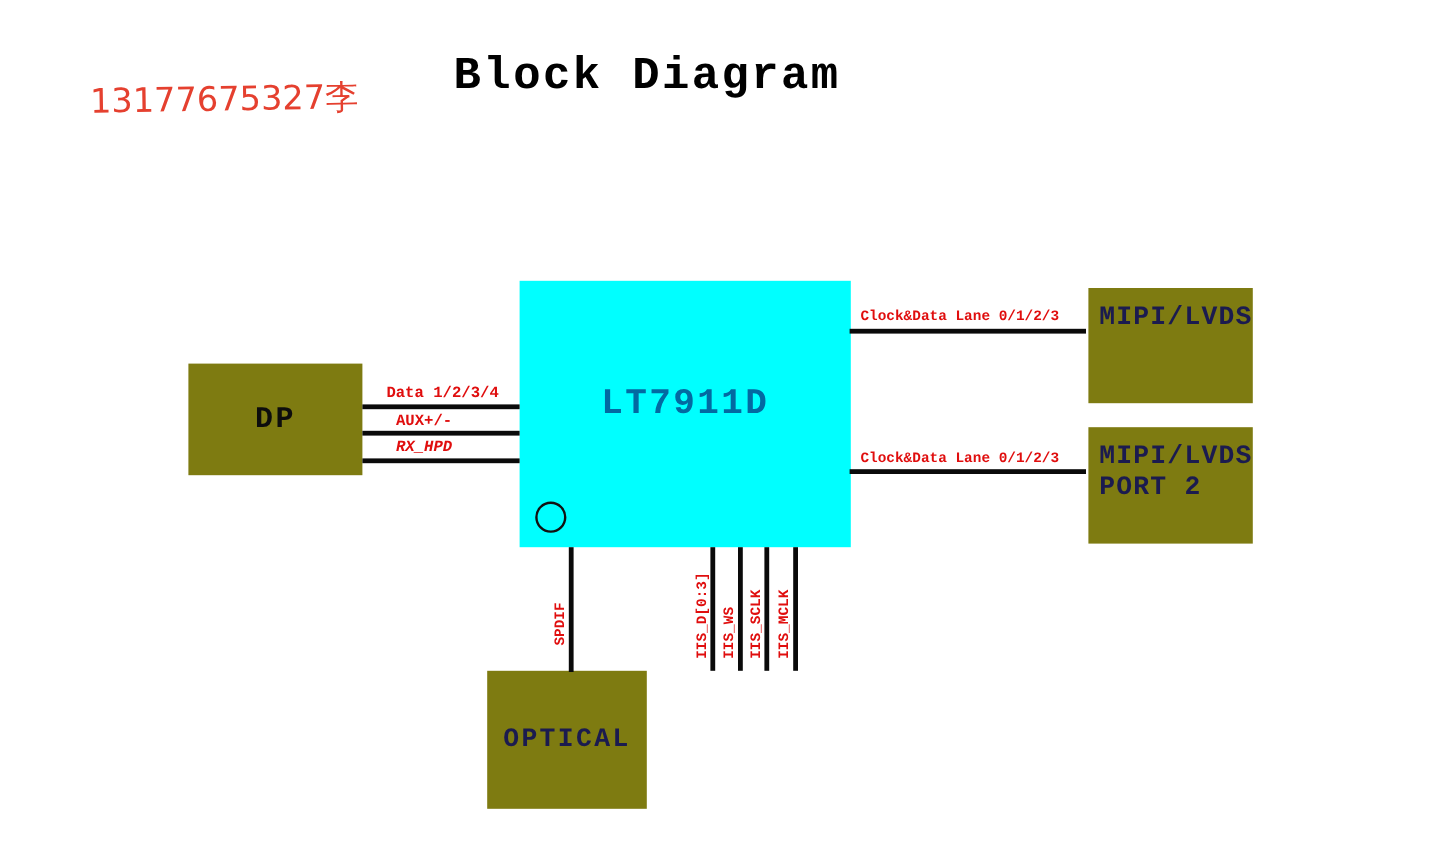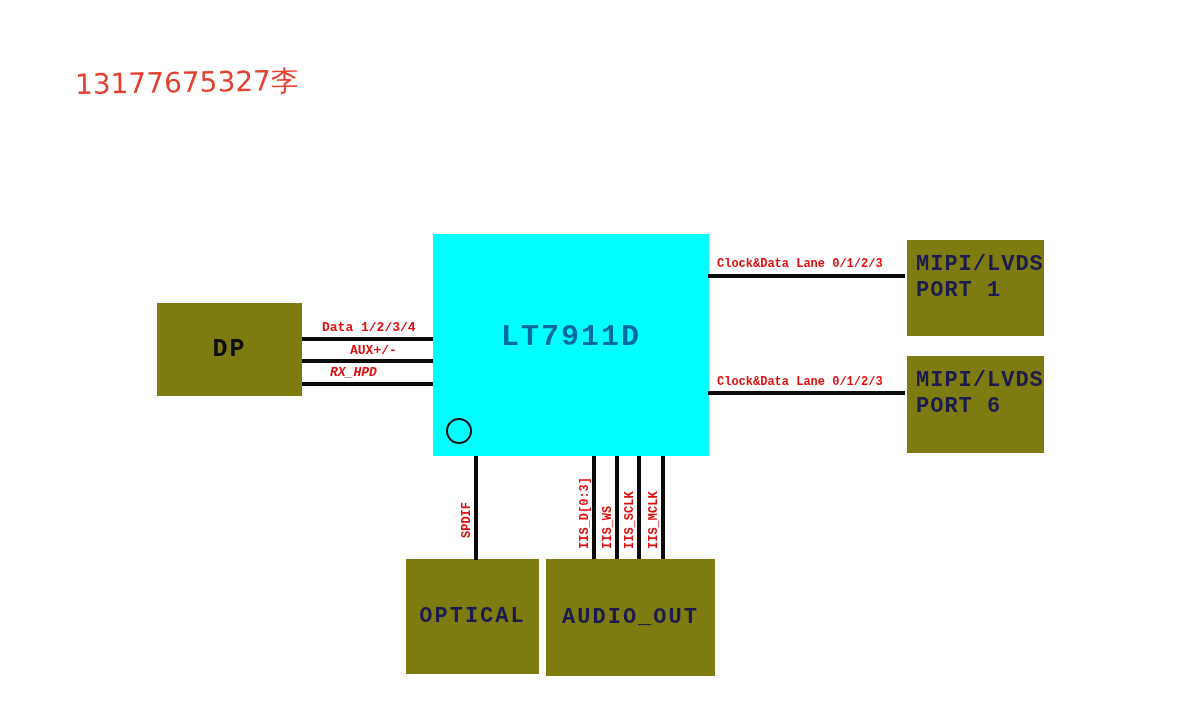--- a/index.html
+++ b/index.html
@@ -102,21 +102,21 @@
 
   
   .wlabel {
     position: absolute;
     color: #e00e0e;
     font-size: 13px;
     font-weight: bold;
     white-space: nowrap;
   }
   .l-data  { left: 322px; top: 320px; }
-  .l-aux   { left: 330px; top: 343px; margin-left: 20px; }
+  .l-aux   { left: 330px; top: 343px; }
   .l-rxhpd { left: 330px; top: 365px; font-style: italic; }
   .l-clk1  { left: 717px; top: 257px; font-size: 12px; }
   .l-clk2  { left: 717px; top: 375px; font-size: 12px; }
   .wlabel.vert {
     font-size: 12px;
     line-height: 14px;
     transform: rotate(-90deg);
     transform-origin: 0 0;
   }
   .l-spdif   { left: 460px; top: 538px; }
@@ -124,48 +124,45 @@
   .l-iisws   { left: 601px; top: 549px; }
   .l-iissclk { left: 623px; top: 549px; }
   .l-iismclk { left: 647px; top: 549px; }
 </style>
 </head>
 <body>
 
 <div id="canvas">
 
   <div class="watermark">13177675327李</div>
+  <div class="title">Block Diagram</div>
 
   <div class="block center blk-dp">
     <span>DP</span>
   </div>
 
   <div class="block blk-chip">
     <div class="chip-label">LT7911D</div>
     <div class="chip-pin1"></div>
   </div>
 
   <div class="block blk-port1">
     <div class="port-label">
       <div>MIPI/LVDS</div>
-      <div>PORT 1</div>
     </div>
   </div>
   <div class="block blk-port2">
     <div class="port-label">
       <div>MIPI/LVDS</div>
-      <div>PORT 6</div>
+      <div>PORT 2</div>
     </div>
   </div>
 
   <div class="block center blk-optical">
     <span>OPTICAL</span>
-  </div>
-  <div class="block center blk-audio">
-    <span>AUDIO_OUT</span>
   </div>
 
   <div class="wire-h w-data"></div>
   <div class="wire-h w-aux"></div>
   <div class="wire-h w-rxhpd"></div>
 
   <div class="wire-h w-clk1"></div>
   <div class="wire-h w-clk2"></div>
 
   <div class="wire-v w-spdif"></div>

